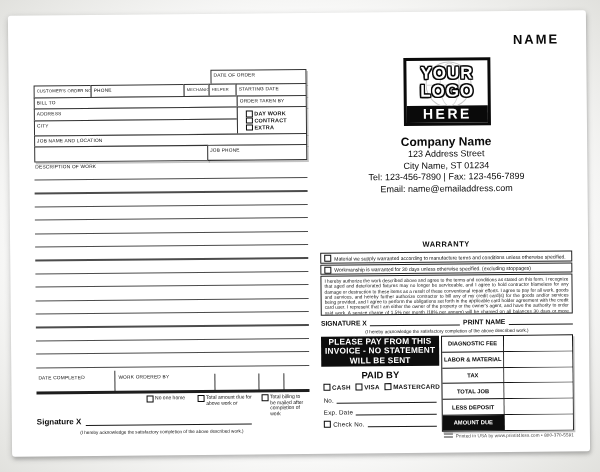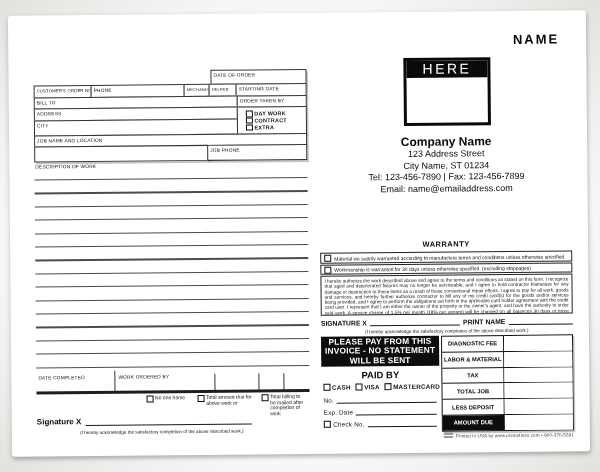--- a/index.html
+++ b/index.html
@@ -34,21 +34,21 @@
   .ack{font-size:4.6px;color:#111;text-align:center;white-space:nowrap;}
   
   .xxxx{font-size:13px;font-weight:bold;letter-spacing:2px;color:#0a0a0a;}
   .logo-box{position:absolute;left:395px;top:46px;width:87px;height:68px;border:3px solid #0a0a0a;background:#fff;box-sizing:border-box;}
   .logo-top{position:relative;height:45px;overflow:hidden;text-align:center;}
   .globe{position:absolute;left:50%;top:50%;width:44px;height:44px;margin:-22px 0 0 -22px;border:1px solid #c7c7c7;border-radius:50%;}
   .globe:before{content:"";position:absolute;left:0;right:0;top:50%;border-top:1px solid #d6d6d6;}
   .globe:after{content:"";position:absolute;top:0;bottom:0;left:50%;width:18px;margin-left:-9px;border:1px solid #d6d6d6;border-radius:50%;}
   .logo-word{position:relative;z-index:2;font-size:17px;line-height:17.5px;font-weight:bold;letter-spacing:1px;color:#fff;
     text-shadow:-1.3px -1.3px 0 #0a0a0a,1.3px -1.3px 0 #0a0a0a,-1.3px 1.3px 0 #0a0a0a,1.3px 1.3px 0 #0a0a0a,0 -1.3px 0 #0a0a0a,0 1.3px 0 #0a0a0a,-1.3px 0 0 #0a0a0a,1.3px 0 0 #0a0a0a;}
-  .logo-bar{height:17px;background:#0a0a0a;color:#fff;font-size:14px;font-weight:normal;letter-spacing:2.5px;text-align:center;line-height:17px;}
+  .logo-bar{height:17px;background:#0a0a0a;color:#fff;font-size:14px;font-weight:bold;letter-spacing:2.5px;text-align:center;line-height:17px;}
   .company{position:absolute;left:337px;top:123px;width:200px;text-align:center;color:#0a0a0a;}
   .co-name{font-size:12px;font-weight:bold;line-height:14px;}
   .co-line{font-size:9px;line-height:11.5px;}
   
   .w-title{position:absolute;left:310px;top:228px;width:252px;text-align:center;font-size:7.5px;font-weight:bold;letter-spacing:.5px;color:#0a0a0a;}
   .w-box{position:absolute;left:310px;width:252px;border:1px solid #222;box-sizing:border-box;display:flex;align-items:center;gap:3px;padding:0 3px;background:#fff;}
   .w-box .cbx{width:5px;height:5px;}
   .w-clause{font-size:5px;color:#111;white-space:nowrap;}
   .terms-box{position:absolute;left:310px;top:263px;width:252px;height:40px;border:1px solid #222;box-sizing:border-box;padding:2px 3px;overflow:hidden;background:#fff;}
   .terms-text{font-size:4.7px;line-height:5.3px;color:#111;text-align:justify;}
@@ -179,20 +179,25 @@
   <div class="opt" style="left:250px;top:381px;width:44px;">
     <span class="cbx"></span>
     <span class="optl">Total billing to be mailed after completion of work</span>
   </div>
 
   <div class="abs sig-label" style="left:25px;top:402px;">Signature X</div>
   <div class="sig-line" style="left:74px;top:397px;width:166px;height:13px;"></div>
   <div class="abs ack" style="left:35px;top:415px;width:230px;">(I hereby acknowledge the satisfactory completion of the above described work.)</div>
 
   <div class="logo-box">
+    <div class="logo-top">
+      <div class="globe"></div>
+      <div class="logo-word" style="margin-top:4px;">YOUR</div>
+      <div class="logo-word">LOGO</div>
+    </div>
     <div class="logo-bar">HERE</div>
   </div>
 
   <div class="company">
     <div class="co-name">Company Name</div>
     <div class="co-line">123 Address Street</div>
     <div class="co-line">City Name, ST 01234</div>
     <div class="co-line">Tel: 123-456-7890 | Fax: 123-456-7899</div>
     <div class="co-line">Email: name@emailaddress.com</div>
   </div>

